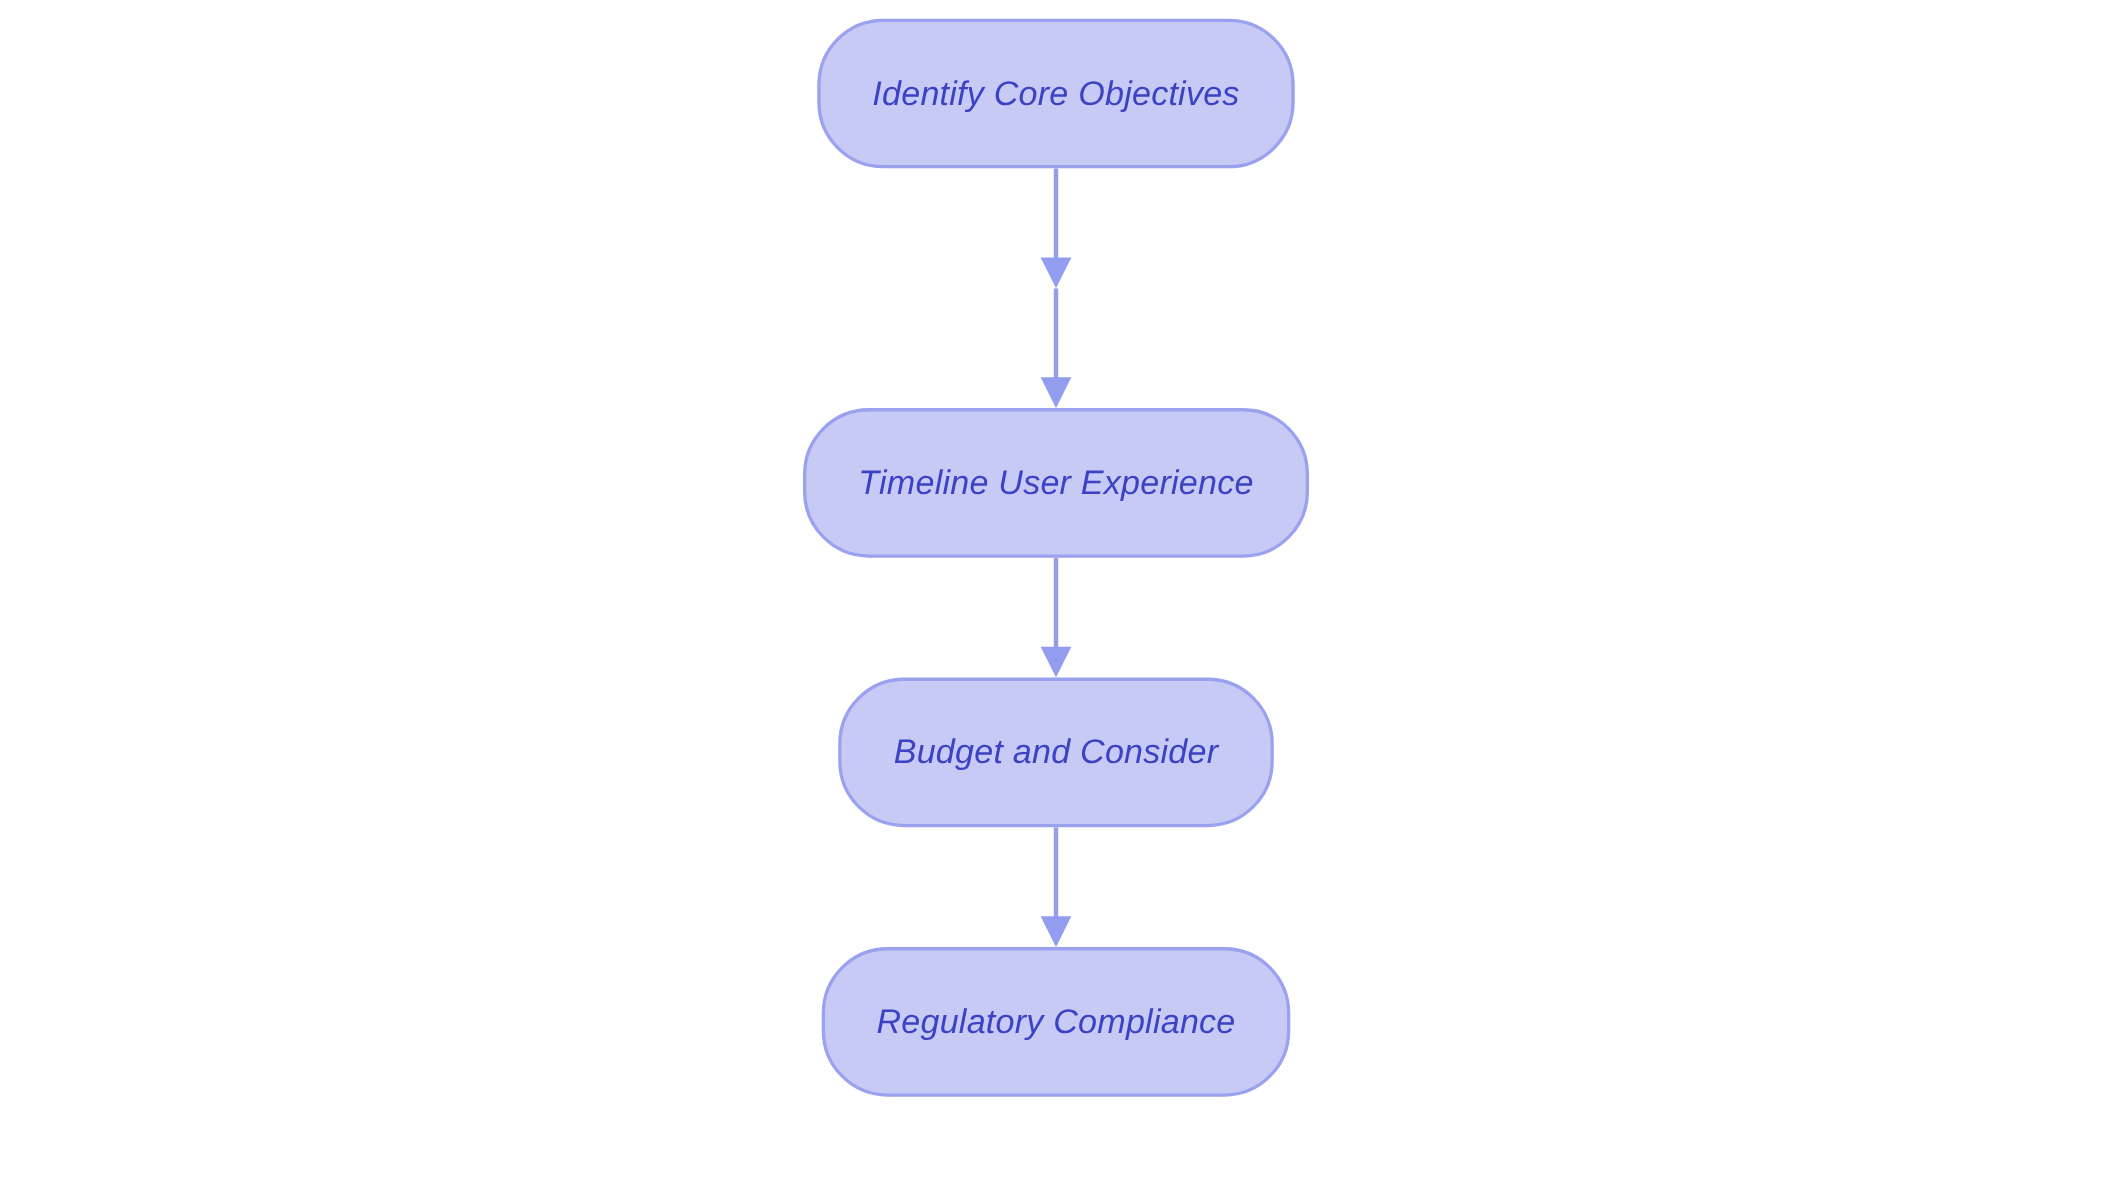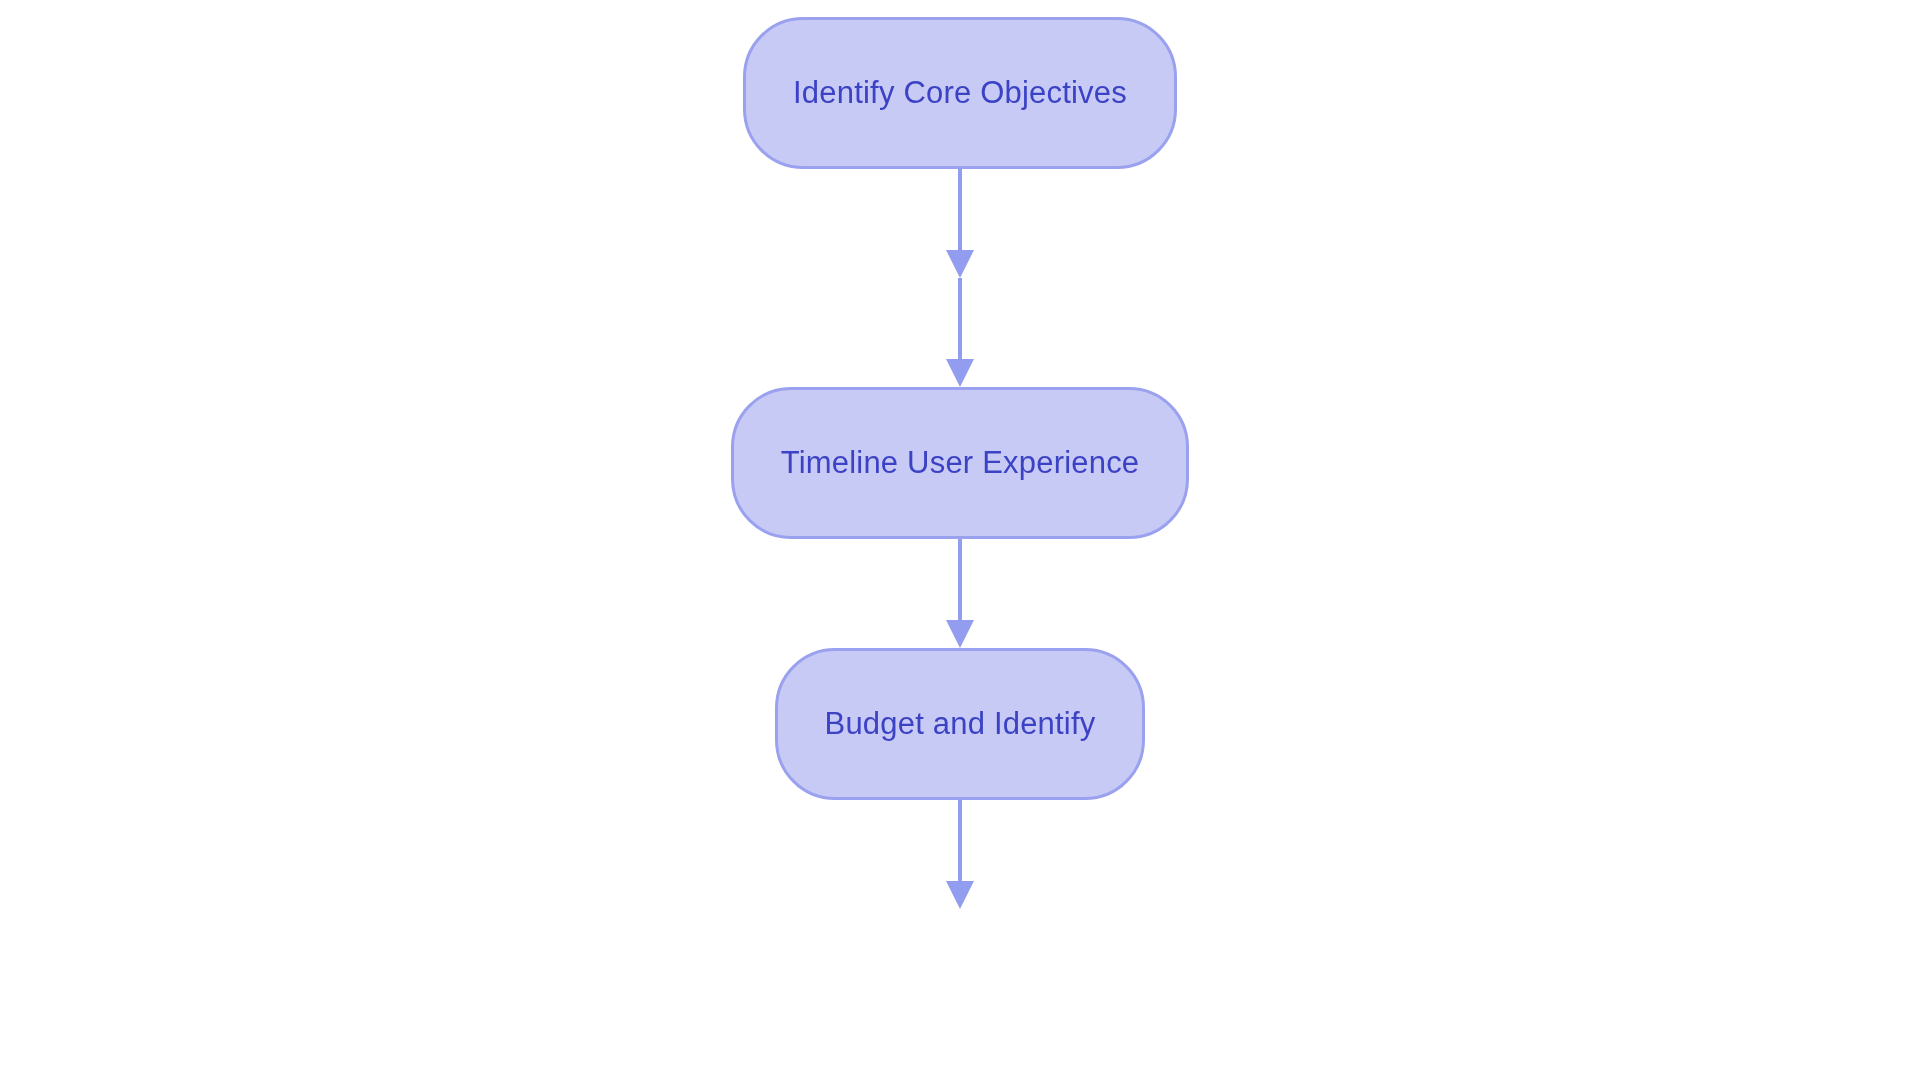--- a/index.html
+++ b/index.html
@@ -19,29 +19,30 @@
   }
   .canvas {
     width: 1920px;
     height: 1083px;
     display: flex;
     flex-direction: column;
     align-items: center;
     padding-top: 17px;
   }
   .flow-node {
-    height: 152px;
+    height: 136px;
     border-radius: 60px;
     background: var(--node-fill);
     border: 3px solid var(--node-border);
     display: flex;
     align-items: center;
     justify-content: flex-start;
     padding: 0 47px;
     flex: 0 0 auto;
+    font-style: italic;
   }
   .flow-node .label {
     font-size: 31px;
     color: var(--text);
     white-space: nowrap;
     letter-spacing: 0.2px;
   }
   .flow-arrow {
     flex: 0 0 auto;
     width: 32px;
@@ -73,22 +74,25 @@
   <div class="flow-node">
     <span class="label">Timeline User Experience</span>
   </div>
 
   <svg class="flow-arrow" viewBox="0 0 32 109" xmlns="http://www.w3.org/2000/svg">
     <line x1="16" y1="0" x2="16" y2="84" stroke="currentColor" stroke-width="4"></line>
     <polygon points="2,81 30,81 16,109" fill="currentColor"></polygon>
   </svg>
 
   <div class="flow-node">
-    <span class="label">Budget and Identify</span>
+    <span class="label">Budget and Consider</span>
   </div>
 
   <svg class="flow-arrow" viewBox="0 0 32 109" xmlns="http://www.w3.org/2000/svg">
     <line x1="16" y1="0" x2="16" y2="84" stroke="currentColor" stroke-width="4"></line>
     <polygon points="2,81 30,81 16,109" fill="currentColor"></polygon>
   </svg>
 
+  <div class="flow-node">
+    <span class="label">Regulatory Compliance</span>
+  </div>
 
 </div>
 
 </body></html>

